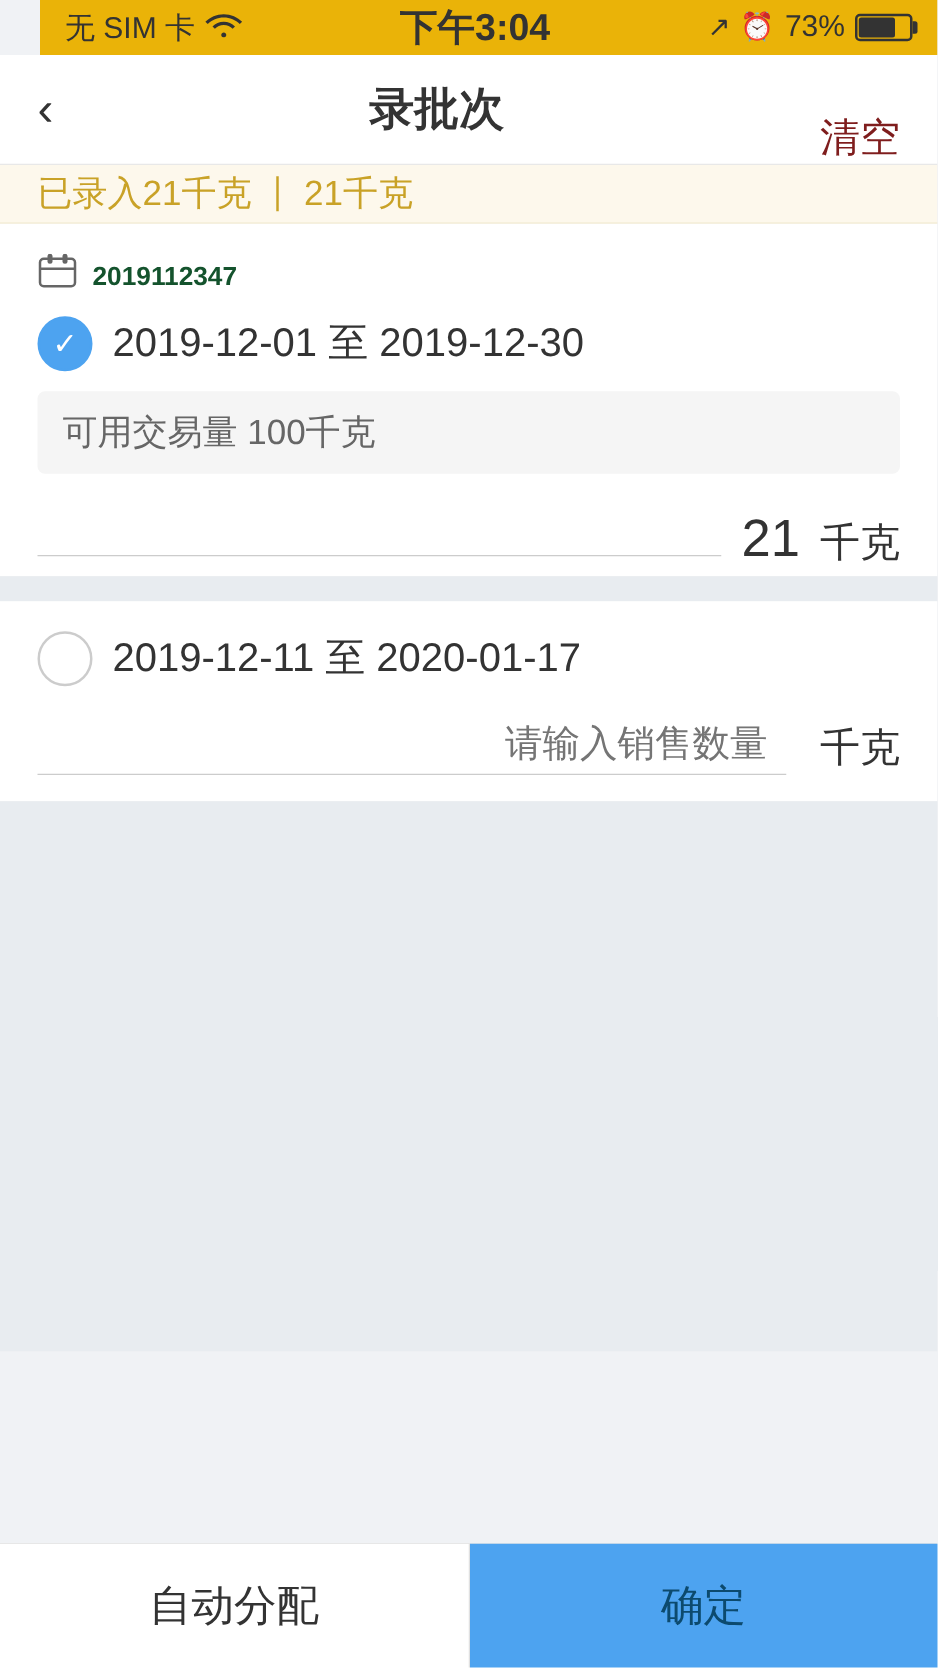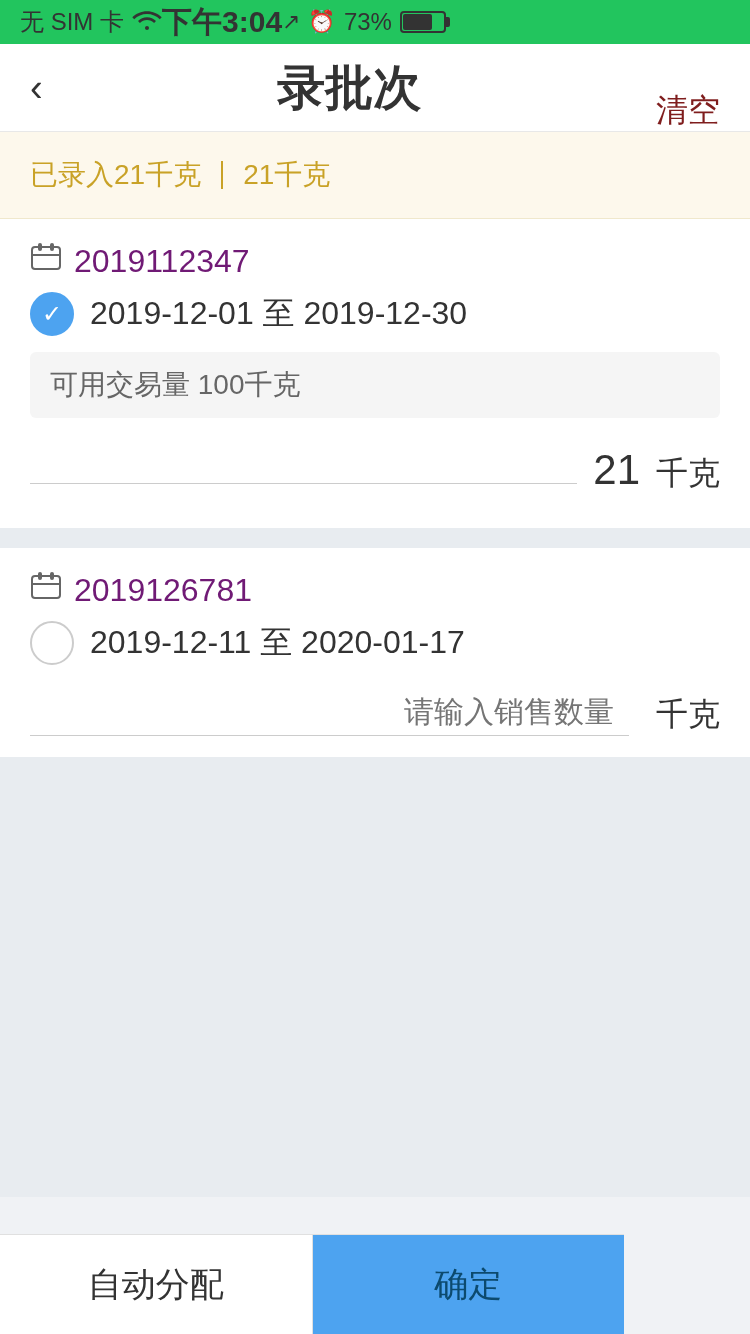--- a/index.html
+++ b/index.html
@@ -9,26 +9,28 @@
       min-height: 1334px;
       font-family: -apple-system, "PingFang SC", "Helvetica Neue", Arial, sans-serif;
       background: #f0f2f5;
       font-size: 28px;
       color: #333;
     }
 
     
     .status-bar {
       height: 44px;
-      background: #22c55e;
-      display: flex;
-      align-items: center;
+      background: #eab308;
+      display: flex;
+      align-items: center;
+      justify-content: space-between;
       padding: 0 20px;
       font-size: 26px;
       font-weight: 500;
+      margin-left: 32px;
     }
     .status-left {
       display: flex;
       align-items: center;
       gap: 8px;
       font-size: 24px;
     }
     .status-center {
       font-size: 30px;
       font-weight: 700;
@@ -76,35 +78,35 @@
       padding: 0 30px;
       border-bottom: 1px solid #e8e8e8;
     }
     .nav-back {
       font-size: 38px;
       color: #333;
       cursor: pointer;
       line-height: 1;
     }
     .nav-title {
-      font-size: 48px;
+      font-size: 36px;
       font-weight: 600;
       color: #333;
     }
     .nav-clear {
       font-size: 32px;
       color: #7f1d1d;
       cursor: pointer;
       margin-top: 46px;
     }
 
     
     .info-bar {
       background: #fdf8ec;
-      padding: 24px 30px;
+      padding: 4px 30px;
       display: flex;
       align-items: center;
       gap: 20px;
       border-bottom: 1px solid #f0e8cc;
     }
     .info-text {
       font-size: 28px;
       color: #c9a227;
     }
     .info-divider {
@@ -122,23 +124,23 @@
       display: flex;
       align-items: center;
       gap: 12px;
       padding: 0 30px 12px 30px;
     }
     .batch-id-icon {
       font-size: 30px;
       color: #666;
     }
     .batch-id {
-      font-size: 32px;
-      font-weight: 400;
-      color: #701a75;
+      font-size: 21px;
+      font-weight: 700;
+      color: #14532d;
     }
     .batch-date-row {
       display: flex;
       align-items: center;
       gap: 16px;
       padding: 0 30px 16px 30px;
     }
     .radio-btn {
       width: 44px;
       height: 44px;
@@ -204,21 +206,21 @@
       flex: 1;
       background: #e8ecf0;
       min-height: 440px;
     }
 
     
     .footer {
       position: fixed;
       bottom: 0;
       left: 0;
-      width: 624px;
+      width: 750px;
       height: 100px;
       display: flex;
       background: #fff;
       border-top: 1px solid #e0e0e0;
     }
     .footer-auto {
       flex: 1;
       display: flex;
       align-items: center;
       justify-content: center;
@@ -288,43 +290,32 @@
     <span class="batch-id">2019112347</span>
   </div>
   <div class="batch-date-row">
     <div class="radio-btn selected">
       <span class="radio-check">✓</span>
     </div>
     <span class="batch-date">2019-12-01 至 2019-12-30</span>
   </div>
   <div class="batch-qty-row">可用交易量 100千克</div>
 
-  <div style="position: relative; padding: 12px 30px 32px 30px;">
+  <div style="position: relative; padding: 12px 30px 4px 30px;">
     <div style="display: flex; justify-content: flex-end; align-items: baseline; gap: 16px;">
       <div style="flex: 1; border-bottom: 1px solid #ccc; margin-bottom: 6px;"></div>
       <span class="amount-value">21</span>
       <span class="amount-unit">千克</span>
     </div>
   </div>
 </div>
 
 <div class="section-divider"></div>
 
 <div class="batch-item">
-  <div class="batch-header">
-    <span class="batch-id-icon">
-      <svg width="32" height="30" viewBox="0 0 32 30" fill="none">
-        <rect x="2" y="4" width="28" height="22" rx="3" stroke="#666" stroke-width="2" fill="none"></rect>
-        <rect x="8" y="0" width="4" height="8" rx="2" fill="#666"></rect>
-        <rect x="20" y="0" width="4" height="8" rx="2" fill="#666"></rect>
-        <line x1="2" y1="12" x2="30" y2="12" stroke="#666" stroke-width="2"></line>
-      </svg>
-    </span>
-    <span class="batch-id">2019126781</span>
-  </div>
   <div class="batch-date-row">
     <div class="radio-btn"></div>
     <span class="batch-date">2019-12-11 至 2020-01-17</span>
   </div>
 
   <div style="padding: 12px 30px 20px 30px;">
     <div style="display: flex; justify-content: flex-end; align-items: center; gap: 27px;">
       <input type="number" class="qty-input" style="flex: 1 1 0%; text-align: right; border-top: none; border-right: none; border-left: none; border-image: initial; border-bottom: 1px solid rgb(204, 204, 204); outline: none; font-size: 30px; color: rgb(187, 187, 187); background: transparent; padding-bottom: 6px;" placeholder="请输入销售数量">
       <span class="input-unit">千克</span>
     </div>

